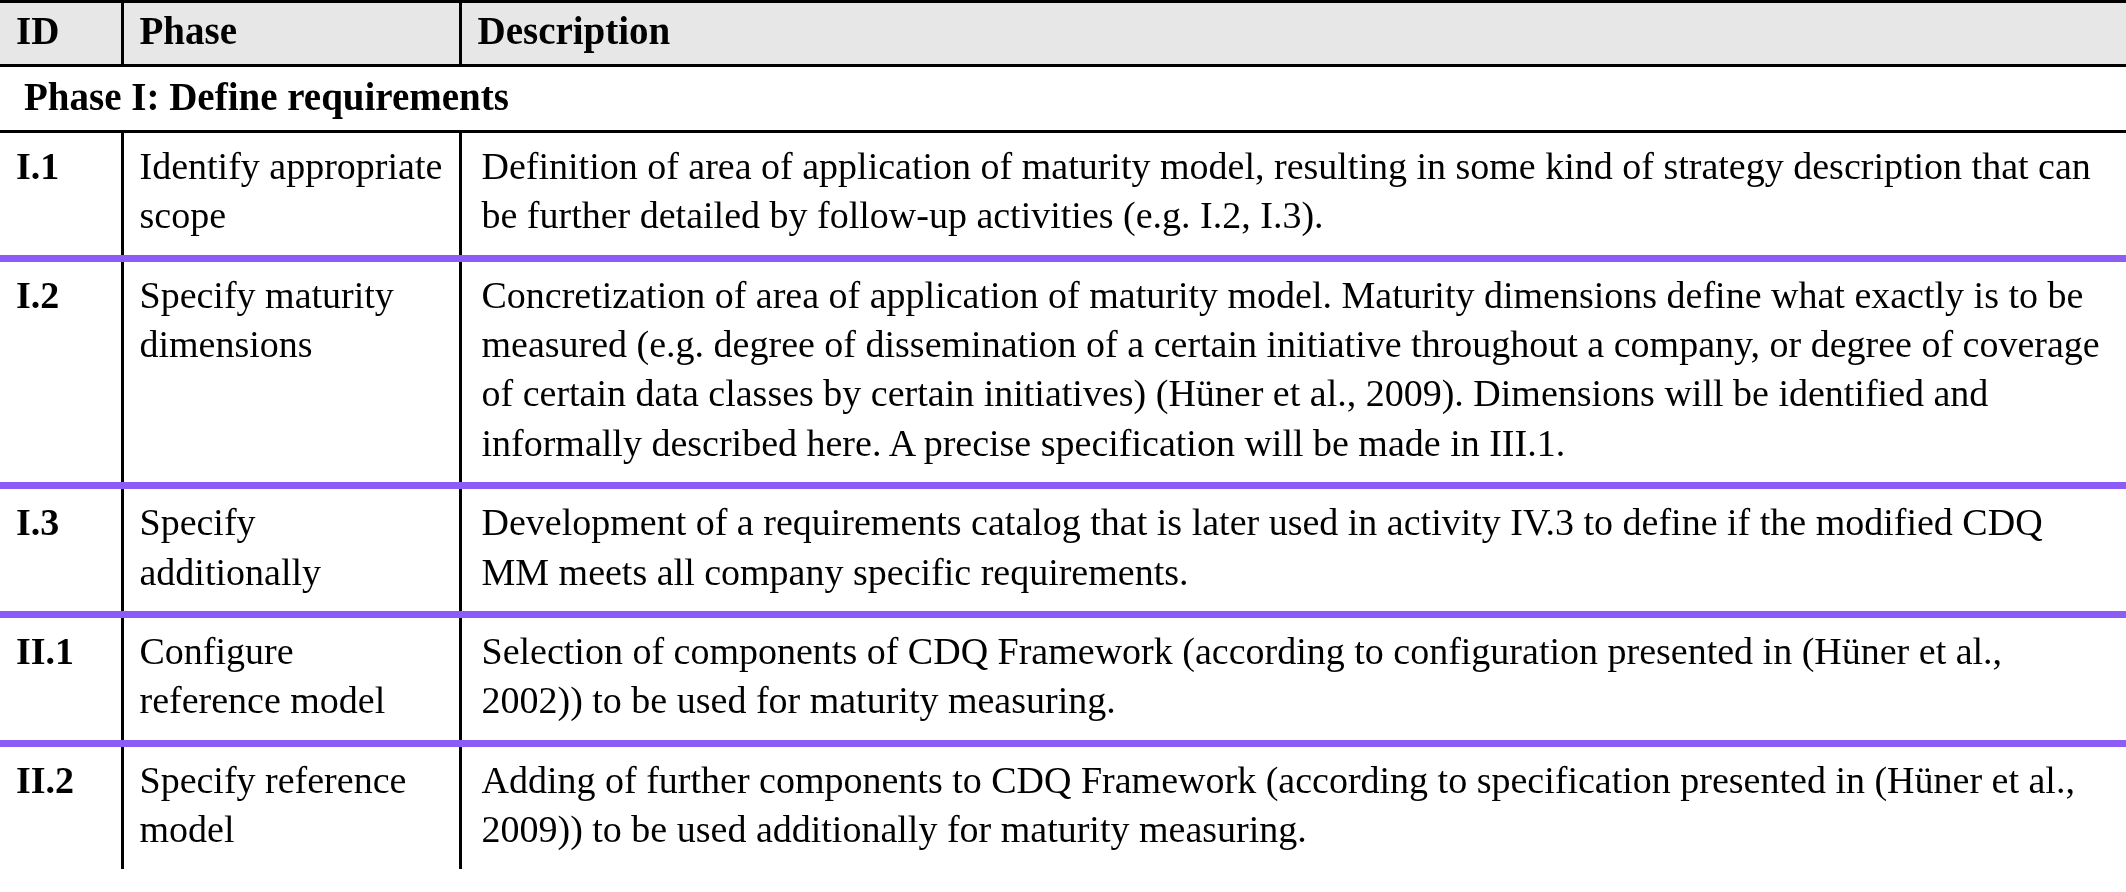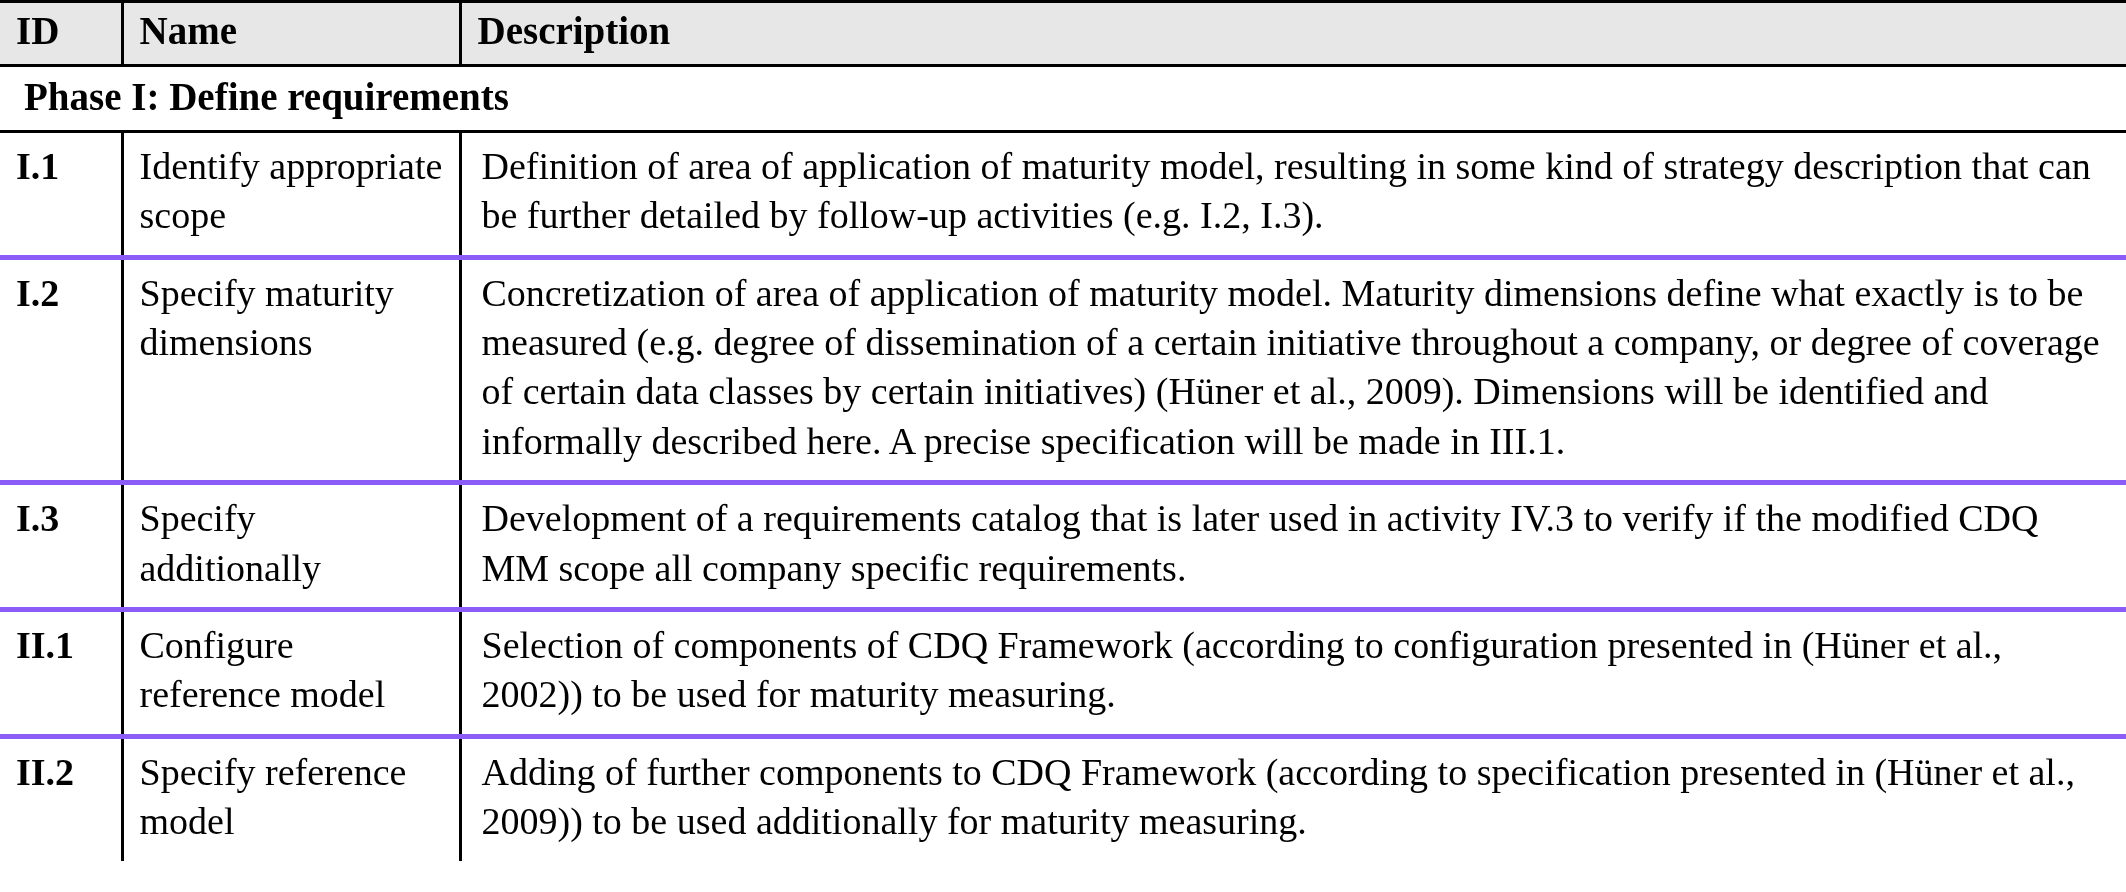--- a/index.html
+++ b/index.html
@@ -59,21 +59,21 @@
     padding: 10px 16px 12px 24px;
     border-bottom: 3px solid #000000;
     background: #ffffff;
   }
 
   
   tr.data-row td {
     font-size: 38px;
     line-height: 1.30;
     padding: 9px 16px 14px 16px;
-    border-bottom: 5px solid #8b5cf6;
+    border-bottom: 7px solid #8b5cf6;
     background: #ffffff;
   }
   tr.data-row td.id-col {
     font-weight: bold;
     border-right: 3px solid #000000;
     white-space: nowrap;
   }
   tr.data-row td.name-col {
     border-right: 3px solid #000000;
   }
@@ -91,21 +91,21 @@
 <div class="page">
   <table class="matrix">
     <colgroup>
       <col class="c-id">
       <col class="c-name">
       <col class="c-desc">
     </colgroup>
     <tbody>
       <tr class="header-row">
         <td class="id-col">ID</td>
-        <td class="name-col">Name</td>
+        <td class="name-col">Phase</td>
         <td class="desc-col">Description</td>
       </tr>
 
       <tr class="phase-row">
         <td colspan="3">Phase I: Define requirements</td>
       </tr>
 
       <tr class="data-row">
         <td class="id-col">I.1</td>
         <td class="name-col">Identify appropriate scope</td>
@@ -114,21 +114,21 @@
 
       <tr class="data-row">
         <td class="id-col">I.2</td>
         <td class="name-col">Specify maturity dimensions</td>
         <td class="desc-col">Concretization of area of application of maturity model. Maturity dimensions define what exactly is to be measured (e.g. degree of dissemination of a certain initiative throughout a company, or degree of coverage of certain data classes by certain initiatives) (Hüner et al., 2009). Dimensions will be identified and informally described here. A precise specification will be made in III.1.</td>
       </tr>
 
       <tr class="data-row">
         <td class="id-col">I.3</td>
         <td class="name-col">Specify additionally</td>
-        <td class="desc-col">Development of a requirements catalog that is later used in activity IV.3 to verify if the modified CDQ MM scope all company specific requirements.</td>
+        <td class="desc-col">Development of a requirements catalog that is later used in activity IV.3 to define if the modified CDQ MM meets all company specific requirements.</td>
       </tr>
 
 
       <tr class="data-row">
         <td class="id-col">II.1</td>
         <td class="name-col">Configure reference model</td>
         <td class="desc-col">Selection of components of CDQ Framework (according to configuration presented in (Hüner et al., 2002))  to be used for maturity measuring.</td>
       </tr>
 
       <tr class="data-row no-bottom">

